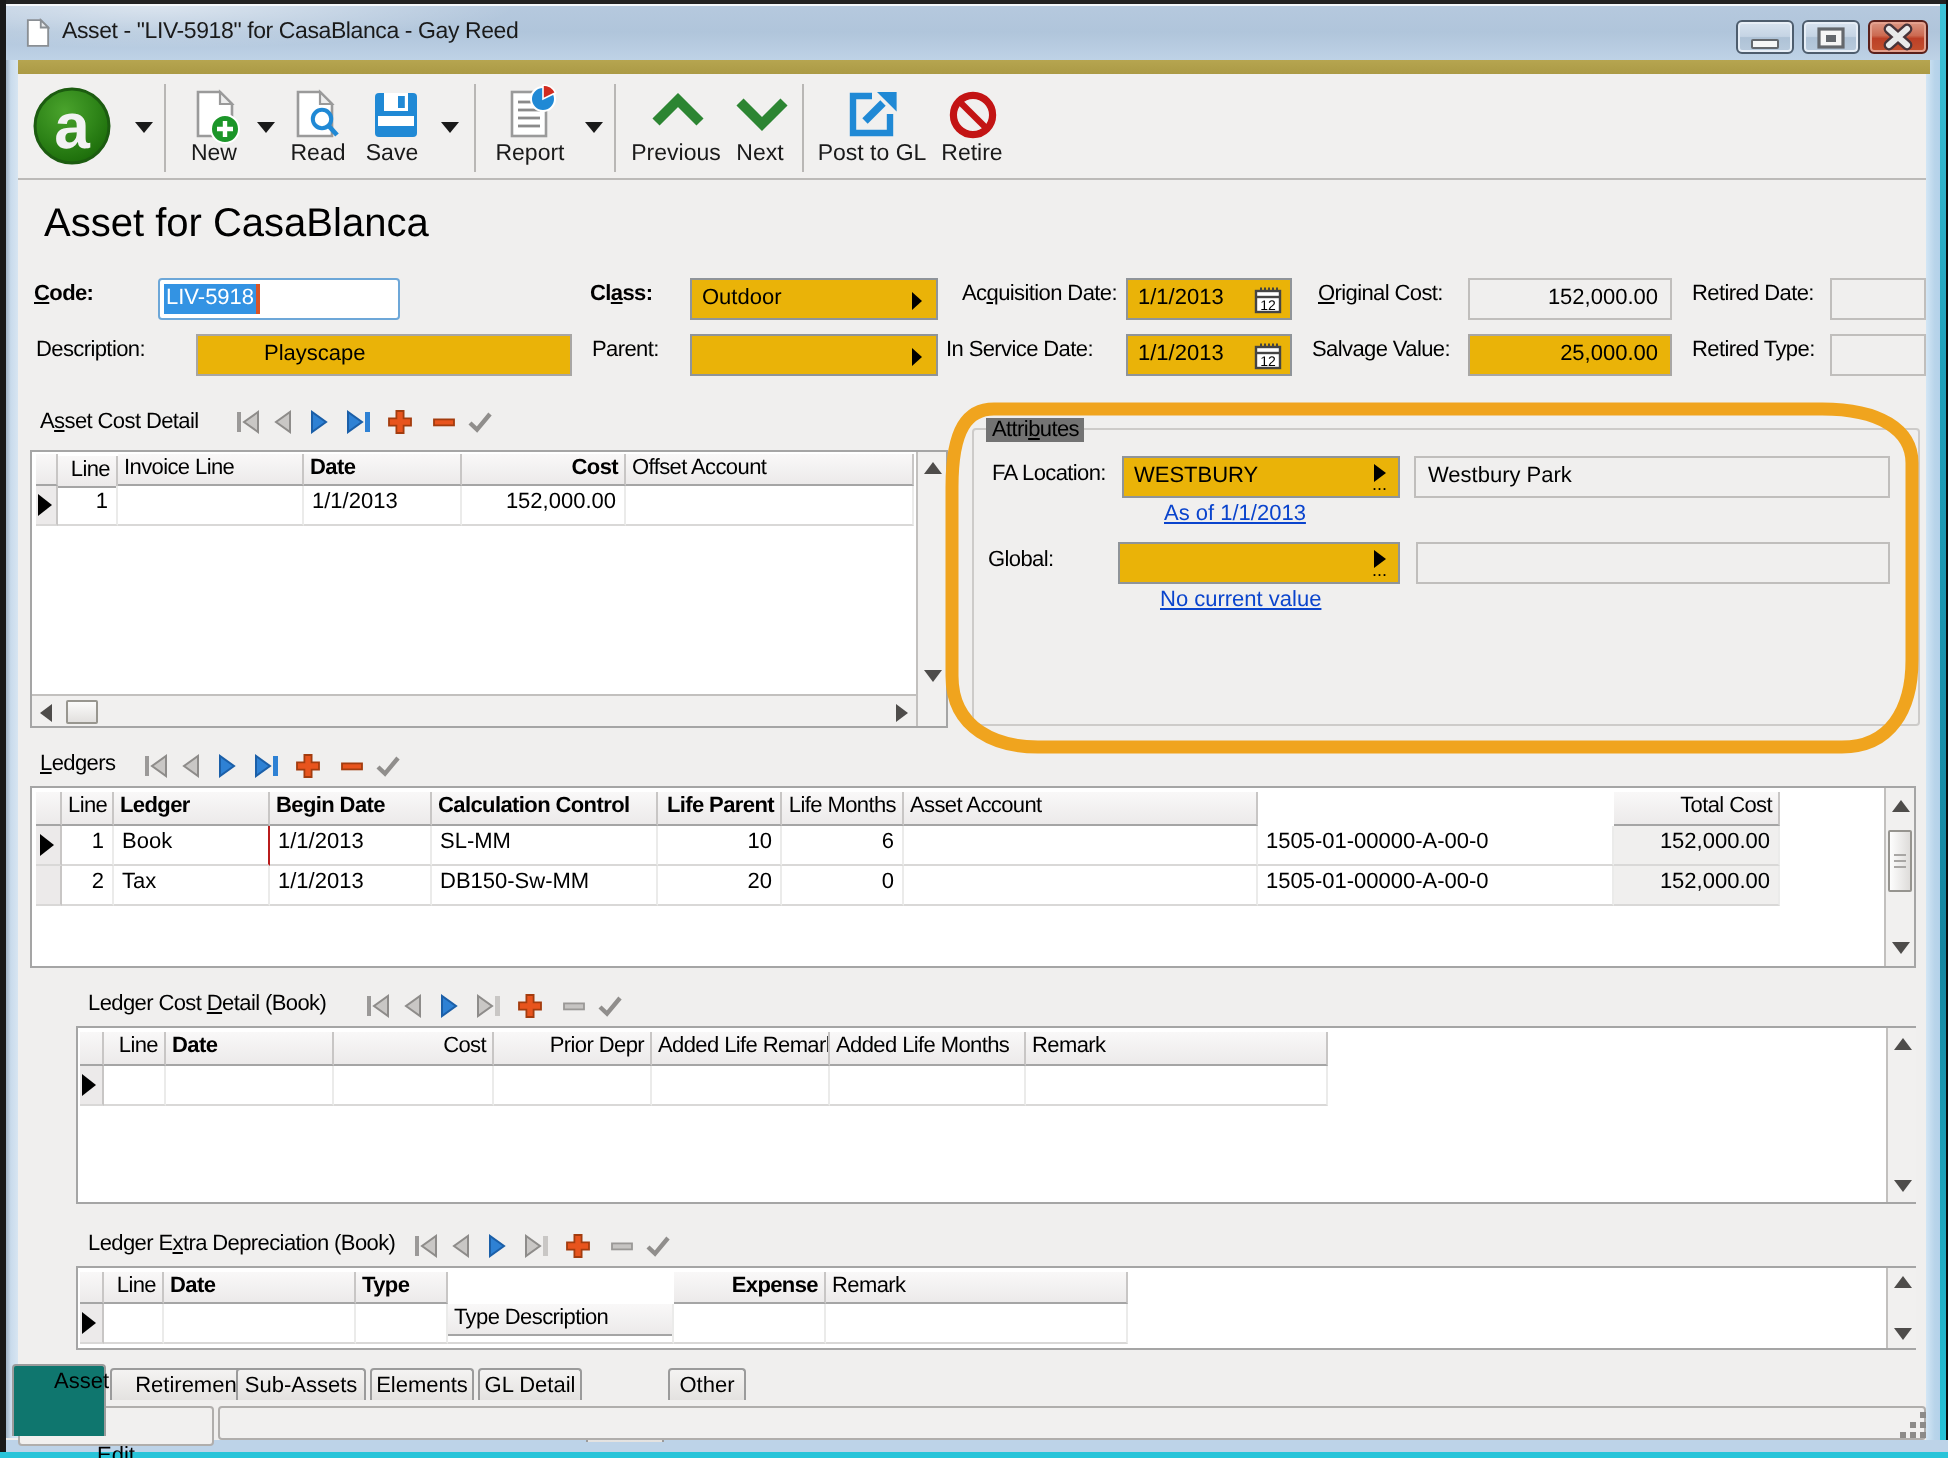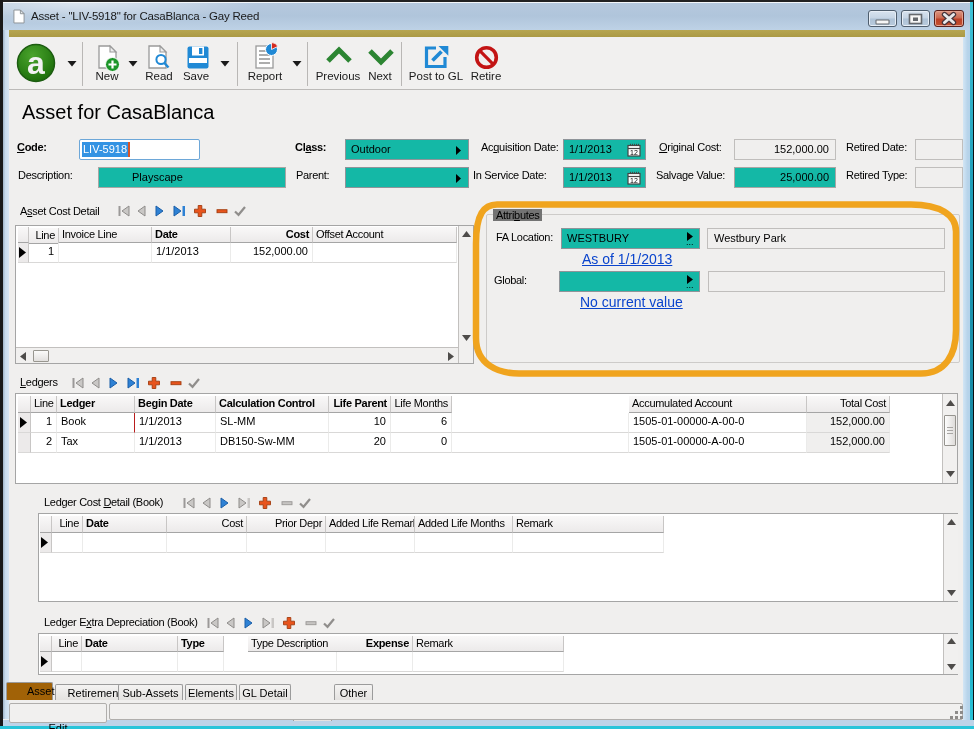--- a/index.html
+++ b/index.html
@@ -25,34 +25,34 @@
 #btnMax { left:901px; width:29px; border:1px solid #4e5d6d; box-shadow:inset 0 0 0 1px #e7eef6; background:linear-gradient(180deg,#d8e3ef 0%,#c5d4e4 48%,#aec2d6 52%,#b9cbdd 100%); }
 #btnClose { left:934px; width:30px; border:1px solid #59201b; box-shadow:inset 0 0 0 1px #e4a18e; background:linear-gradient(180deg,#db9784 0%,#cc6a51 45%,#bc4027 55%,#c3512f 100%); }
 
 #goldbar { left:9px; top:30px; width:956px; height:7px; background:linear-gradient(180deg,#b6a550,#ab9a45); }
 
 #toolbar { left:9px; top:37px; width:954px; height:53px; background:#f1f0ef; border-bottom:1px solid #bcbab8; }
 
 #heading { left:22px; top:101px; font-size:20px; color:#000; }
 
 .lbl { font-size:11px; color:#000; white-space:nowrap; letter-spacing:-0.3px; }
-.fld { position:absolute; background:#14b8a6; border:1px solid #8f9499; font-size:11px; color:#000; }
+.fld { position:absolute; background:#eab308; border:1px solid #8f9499; font-size:11px; color:#000; }
 .fldro { position:absolute; background:#f0efee; border:1px solid #c0bebc; font-size:11px; color:#000; }
 u.u { text-decoration:underline; }
 
 .panel { position:absolute; background:#fff; border:1px solid #a5a5a5; }
 .gh { position:absolute; background:linear-gradient(180deg,#f9f8f8,#eceaea); border-right:1px solid #c8c6c5; border-bottom:1px solid #a5a5a5; font-size:11px; overflow:hidden; padding:1px 3px 0 3px; white-space:nowrap; letter-spacing:-0.3px; }
 .gc { position:absolute; font-size:11px; overflow:hidden; padding:2px 4px 0 4px; white-space:nowrap; }
 .sel { position:absolute; background:#eceaea; border-right:1px solid #c8c6c5; border-bottom:1px solid #d9d8d7; }
-.link { position:absolute; font-size:14px; color:#0a44cd; text-decoration:underline; }
+.link { position:absolute; font-size:11px; color:#0a44cd; text-decoration:underline; }
 
 .sb { position:absolute; background:#f1f0ef; }
 
 .tab { position:absolute; top:684px; height:16px; background:linear-gradient(180deg,#f4f3f2,#e4e2e0); border:1px solid #9b9b9b; border-bottom:none; border-radius:2px 2px 0 0; font-size:11px; text-align:center; padding-top:2px; }
-#tabActive { top:682px; height:18px; background:#a16207; z-index:5;padding-left:20px; }
+#tabActive { top:682px; height:36px; background:#0f766e; z-index:5;padding-left:20px; }
 
 .statbox { position:absolute; background:#f1f0ef; border:1px solid #b0aeac; border-radius:2px; }
 </style>
 </head>
 <body>
 <div class="abs" id="titlebar"></div>
 <div class="abs" id="titleglow"></div>
 <div class="abs" id="darkT"></div>
 <div class="abs" id="darkL"></div>
 <div class="abs" id="borderL"></div>
@@ -322,21 +322,21 @@
   </g>
 </svg>
 <div class="abs panel" style="left:15px; top:393px; width:943px; height:91px;">
   <div class="abs sel" style="left:2px; top:2px; width:13px; height:17px; border-bottom:1px solid #a5a5a5; background:linear-gradient(180deg,#f9f8f8,#eceaea);"></div>
   <div class="abs gh" style="left:15px; top:2px; width:26px; height:17px; text-align:right;">Line</div>
   <div class="abs gh" style="left:41px; top:2px; width:78px; height:17px; font-weight:bold;">Ledger</div>
   <div class="abs gh" style="left:119px; top:2px; width:81px; height:17px; font-weight:bold;">Begin Date</div>
   <div class="abs gh" style="left:200px; top:2px; width:113px; height:17px; font-weight:bold;">Calculation Control</div>
   <div class="abs gh" style="left:313px; top:2px; width:62px; height:17px; font-weight:bold; text-align:right;">Life Parent</div>
   <div class="abs gh" style="left:375px; top:2px; width:61px; height:17px; text-align:right;">Life Months</div>
-  <div class="abs gh" style="left:613px; top:2px; width:178px; height:17px;">Accumulated Account</div>
+  <div class="abs gh" style="left:436px; top:2px; width:177px; height:17px;">Asset Account</div>
   <div class="abs gh" style="left:791px; top:2px; width:83px; height:17px; text-align:right;">Total Cost</div>
 
   <div class="abs sel" style="left:2px; top:19px; width:13px; height:20px;"><svg width="8" height="11" style="margin:4px 0 0 2px;">
         <path d="M0 0 L0 11 L7 5.5 Z" fill="#000"></path>
       </svg></div>
   <div class="abs gc" style="left:15px; top:19px; width:26px; height:20px; text-align:right; border-right:1px solid #ebebea; border-bottom:1px solid #d9d8d7;">1</div>
   <div class="abs gc" style="left:41px; top:19px; width:78px; height:20px; border-right:1px solid #b91c1c; border-bottom:1px solid #d9d8d7;">Book</div>
   <div class="abs gc" style="left:119px; top:19px; width:81px; height:20px; border-right:1px solid #ebebea; border-bottom:1px solid #d9d8d7;">1/1/2013</div>
   <div class="abs gc" style="left:200px; top:19px; width:113px; height:20px; border-right:1px solid #ebebea; border-bottom:1px solid #d9d8d7;">SL-MM</div>
   <div class="abs gc" style="left:313px; top:19px; width:62px; height:20px; text-align:right; border-right:1px solid #ebebea; border-bottom:1px solid #d9d8d7;">10</div>
@@ -431,21 +431,21 @@
     <path d="M80.2 0.5 h3.6 v3.7 h3.7 v3.6 h-3.7 v3.7 h-3.6 v-3.7 h-3.7 v-3.6 h3.7 z" fill="#e8541d" stroke="#a33c0e" stroke-width="0.9"></path>
     <rect x="99" y="4.7" width="10" height="3" fill="#c6c4c2" stroke="#9a9896" stroke-width="0.9"></rect>
     <path d="M117 6.5 L120.5 9.8 L127 2" fill="none" stroke="#908e8c" stroke-width="2.2"></path>
   </g>
 </svg>
 <div class="abs panel" style="left:38px; top:633px; width:920px; height:42px;">
   <div class="abs sel" style="left:1px; top:2px; width:12px; height:16px; border-bottom:1px solid #a5a5a5; background:linear-gradient(180deg,#f9f8f8,#eceaea);"></div>
   <div class="abs gh" style="left:13px; top:2px; width:30px; height:16px; text-align:right;">Line</div>
   <div class="abs gh" style="left:43px; top:2px; width:96px; height:16px; font-weight:bold;">Date</div>
   <div class="abs gh" style="left:139px; top:2px; width:46px; height:16px; font-weight:bold;">Type</div>
-  <div class="abs gh" style="left:185px; top:2px; width:113px; height:16px;margin-left:24px;">Type Description</div>
+  <div class="abs gh" style="left:185px; top:18px; width:113px; height:16px;">Type Description</div>
   <div class="abs gh" style="left:298px; top:2px; width:76px; height:16px; font-weight:bold; text-align:right;">Expense</div>
   <div class="abs gh" style="left:374px; top:2px; width:151px; height:16px;">Remark</div>
 
   <div class="abs sel" style="left:1px; top:18px; width:12px; height:20px;"><svg width="8" height="11" style="margin:4px 0 0 1px;">
         <path d="M0 0 L0 11 L7 5.5 Z" fill="#000"></path>
       </svg></div>
   <div class="abs gc" style="left:13px; top:18px; width:30px; height:20px; border-right:1px solid #ebebea; border-bottom:1px solid #d9d8d7;"></div>
   <div class="abs gc" style="left:43px; top:18px; width:96px; height:20px; border-right:1px solid #ebebea; border-bottom:1px solid #d9d8d7;"></div>
   <div class="abs gc" style="left:139px; top:18px; width:46px; height:20px; border-right:1px solid #ebebea; border-bottom:1px solid #d9d8d7;"></div>
   <div class="abs gc" style="left:185px; top:18px; width:113px; height:20px; border-right:1px solid #ebebea; border-bottom:1px solid #d9d8d7;"></div>

